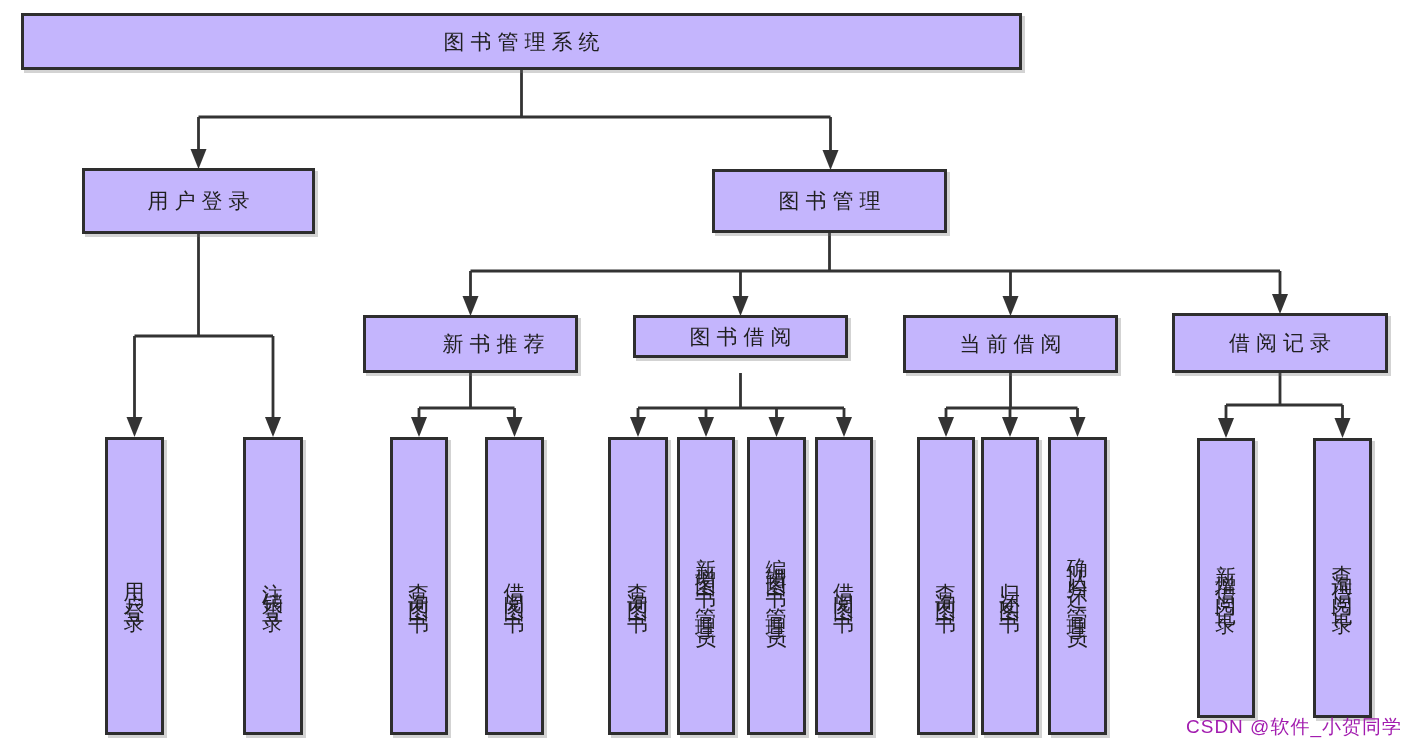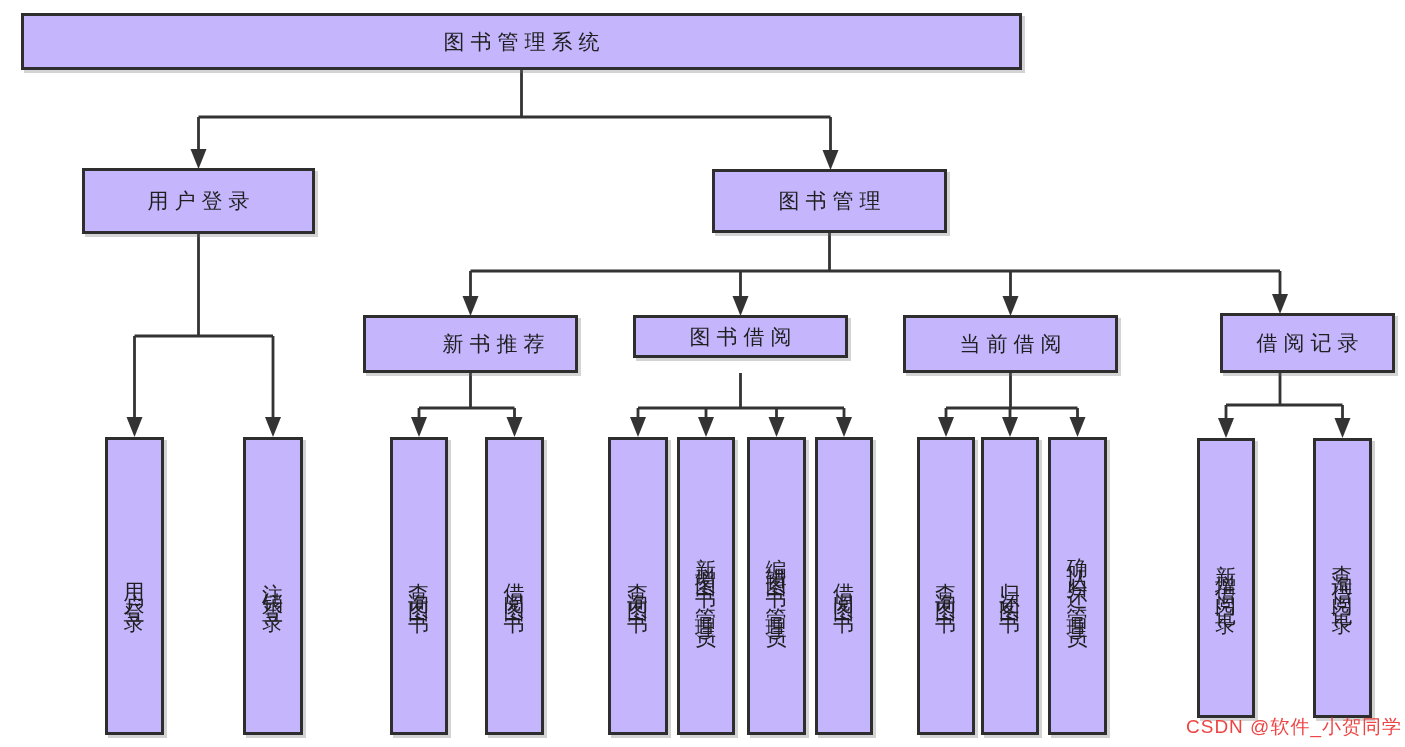--- a/index.html
+++ b/index.html
@@ -35,21 +35,21 @@
     font-size:21px;
     letter-spacing:10px;
     line-height:1;
     white-space:nowrap;
   }
   .watermark{
     position:absolute;
     left:1186px;top:714px;
     font-size:19px;
     letter-spacing:1px;
-    color:#ef4444;
+    color:#a21caf;
     z-index:2;
     white-space:nowrap;
   }
 </style>
 </head>
 <body>
 
 <svg id="connectors" viewBox="0 0 1405 747" xmlns="http://www.w3.org/2000/svg">
   <g stroke="#333333" stroke-width="2.8" fill="none">
 
@@ -103,21 +103,21 @@
 
 <div class="node h-node" style="left:363px;top:315px;width:215px;height:58px;padding-left:46px;">
   <span>新书推荐</span>
 </div>
 <div class="node h-node" style="left:633px;top:315px;width:215px;height:43px;">
   <span>图书借阅</span>
 </div>
 <div class="node h-node" style="left:903px;top:315px;width:215px;height:58px;">
   <span>当前借阅</span>
 </div>
-<div class="node h-node" style="left:1172px;top:313px;width:175px;height:60px;margin-left:48px;">
+<div class="node h-node" style="left:1172px;top:313px;width:216px;height:60px;">
   <span>借阅记录</span>
 </div>
 
 <div class="node v-node" style="left:105px;top:437px;width:59px;height:298px;">
   <span>用户登录</span>
 </div>
 <div class="node v-node" style="left:243px;top:437px;width:60px;height:298px;">
   <span>注销登录</span>
 </div>
 

